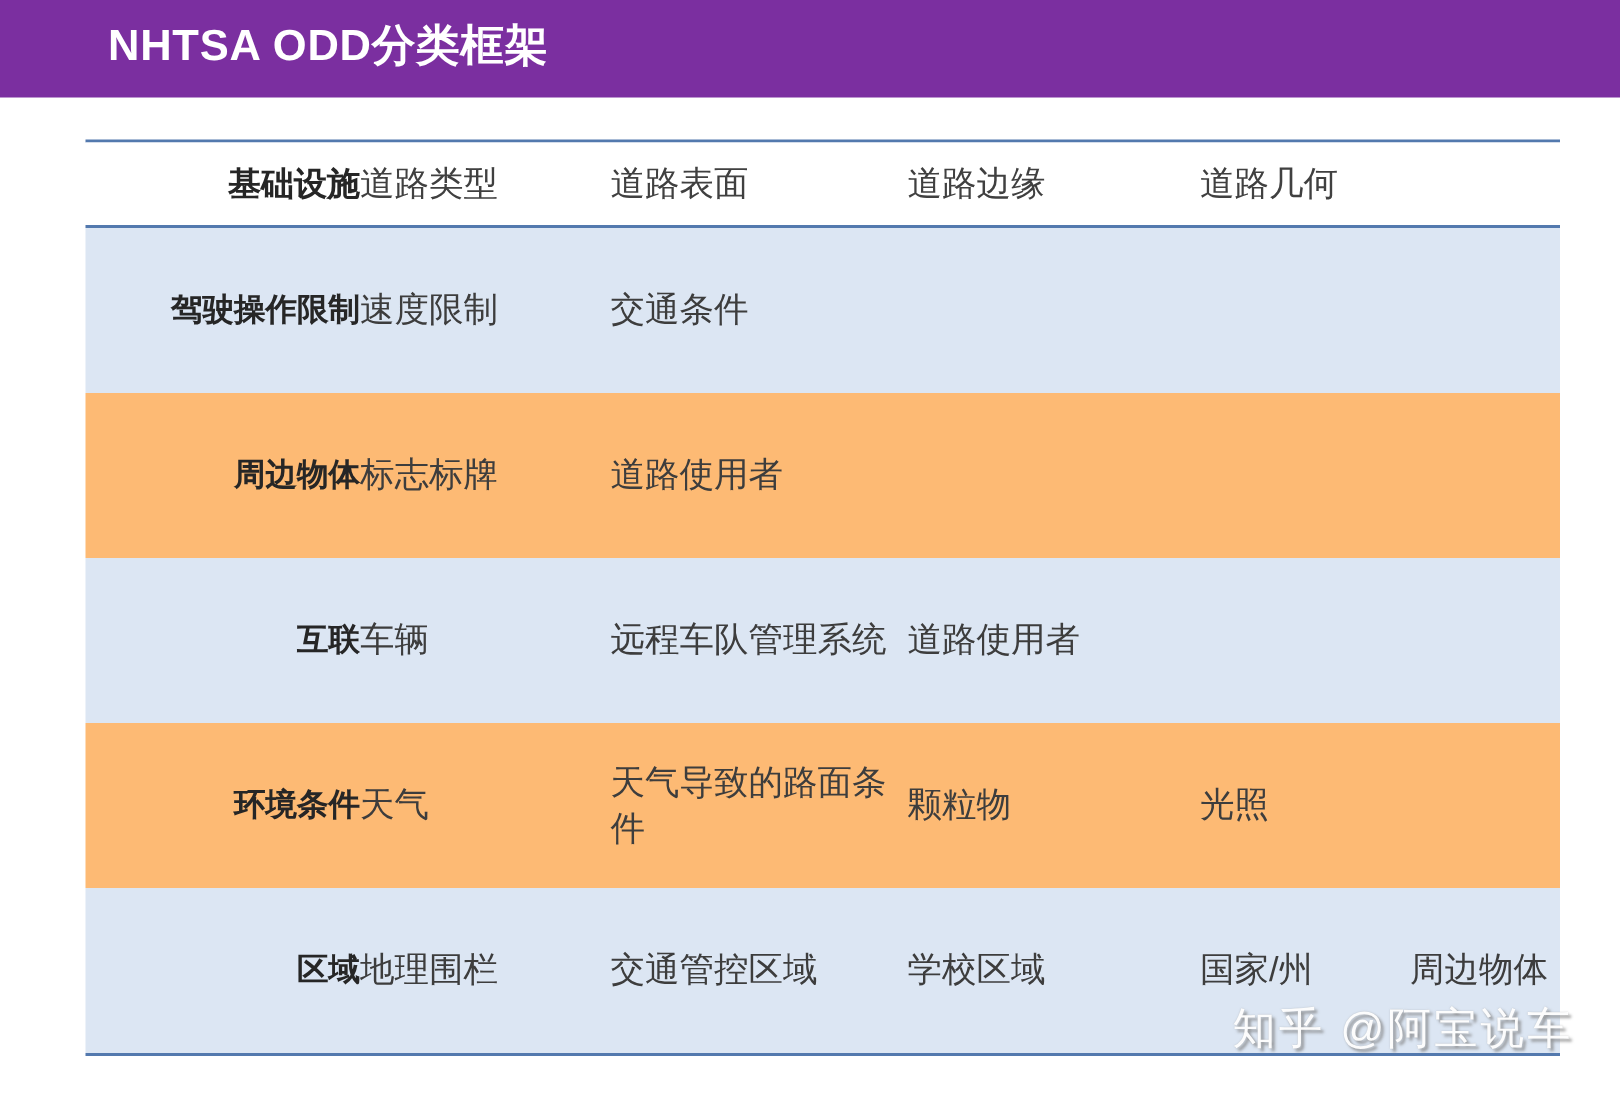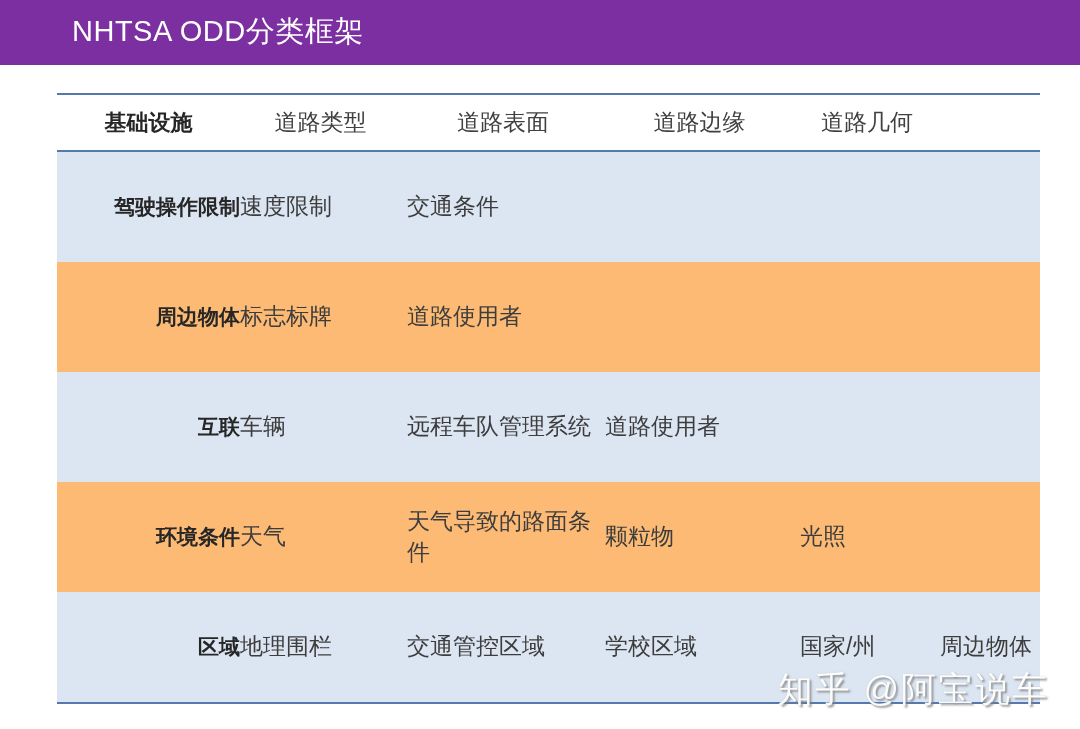--- a/index.html
+++ b/index.html
@@ -21,21 +21,21 @@
     width: 1080px;
     height: 65px;
     background: #7b2fa0;
   }
   .titlebar h1 {
     position: absolute;
     left: 72px;
     top: 0;
     line-height: 63px;
     font-size: 29px;
-    font-weight: 400;
+    font-weight: 700;
     letter-spacing: 0.5px;
     color: #ffffff;
     white-space: nowrap;
   }
 
   
   .odd-table {
     position: absolute;
     left: 57px;
     top: 93px;
@@ -62,29 +62,29 @@
     line-height: 1.35;
     padding-right: 6px;
   }
   .cell.cat {
     font-weight: bold;
     color: #262626;
     text-align: right;
     font-size: 21px;
     padding-right: 0;
   }
-  .header-row .cell { text-align: center; color: #404040; }
+  .header-row .cell { color: #404040; }
   .header-row .cell.cat { font-size: 22px; color: #262626; }
 
   
   .watermark {
     position: absolute;
     top: 666px;
     right: 31px;
-    font-size: 35px;
+    font-size: 29px;
     letter-spacing: 2px;
     color: rgba(255,255,255,0.96);
     text-shadow: 2px 2px 2px rgba(125,125,125,0.75), 0 0 1px rgba(140,140,140,0.5);
     white-space: nowrap;
   }
 </style>
 </head>
 <body>
 
 <div class="canvas">

